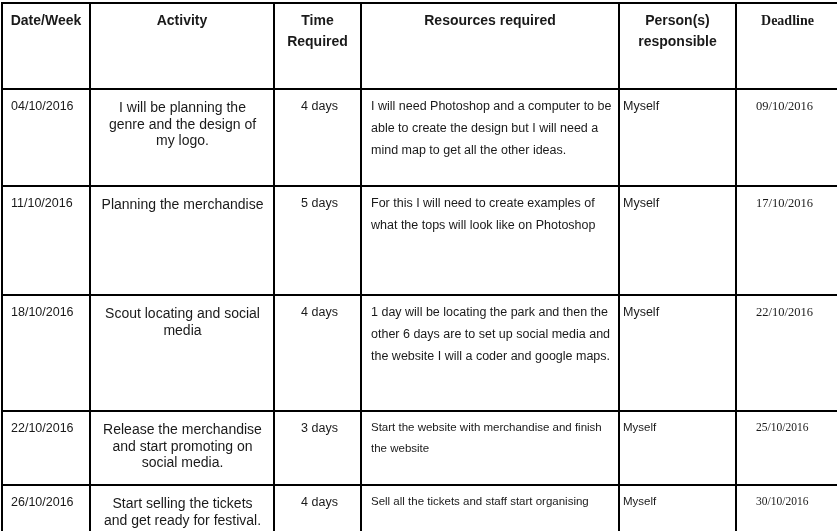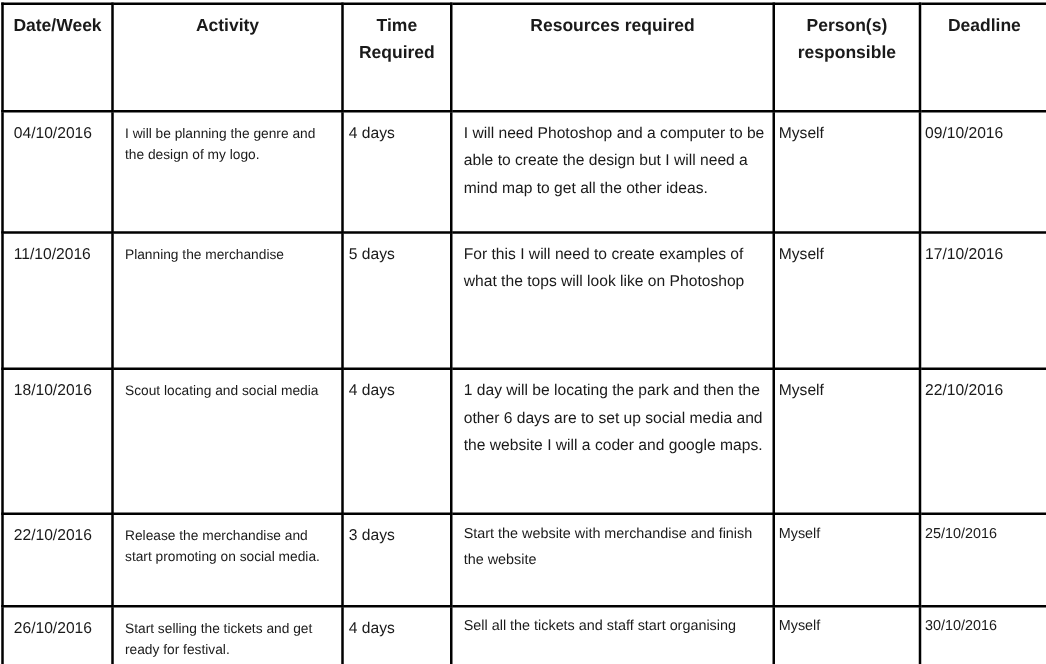--- a/index.html
+++ b/index.html
@@ -19,45 +19,46 @@
     width: 836px;
     border-collapse: collapse;
     table-layout: fixed;
   }
   th, td {
     border: 2px solid #000000;
     vertical-align: top;
     background: #ffffff;
     overflow: hidden;
   }
-  th.last, td.last { border-right: none; }
+  th.last, td.last { border-right: none; font-family: Liberation Serif, serif; }
   th {
     font-weight: bold;
     font-size: 14px;
     line-height: 21px;
     padding: 6px 2px 0 2px;
   }
   td {
     font-size: 12.5px;
     line-height: 22px;
     padding: 5px 4px 0 8px;
   }
   td.c-activity {
-    font-size: 11px;
+    font-size: 14px;
     line-height: 16.5px;
     padding: 9px 8px 0 9px;
+    text-align: center;
   }
   td.c-time {
-    text-align: left;
+    text-align: center;
     padding-left: 4px;
     padding-right: 0;
   }
   td.c-resources { padding-left: 9px; padding-right: 5px; }
   td.c-person   { padding-left: 3px; }
-  td.c-deadline { padding-left: 3px; margin-top: 16px; }
+  td.c-deadline { padding-left: 19px; margin-top: 16px; }
   tr.small td.c-resources,
   tr.small td.c-person,
   tr.small td.c-deadline { font-size: 11.5px; line-height: 21px; }
   
   tr.r-head { height: 86px; }
   tr.r-0 { height: 97px; }
   tr.r-1 { height: 109px; }
   tr.r-2 { height: 116px; }
   tr.r-3 { height: 74px; }
   tr.r-4 { height: 75px; }

